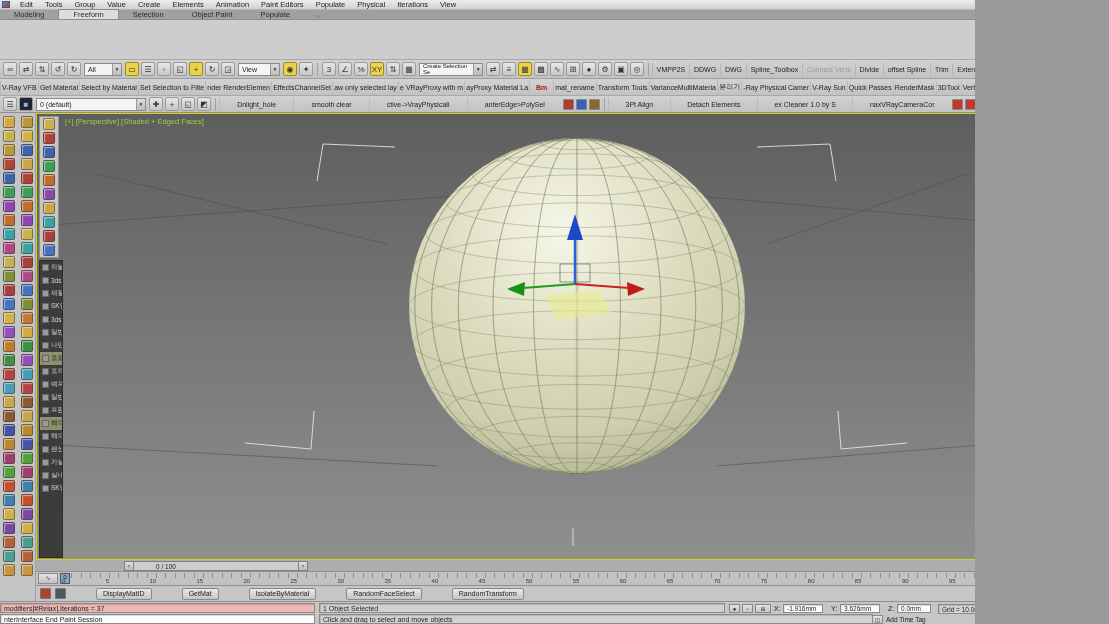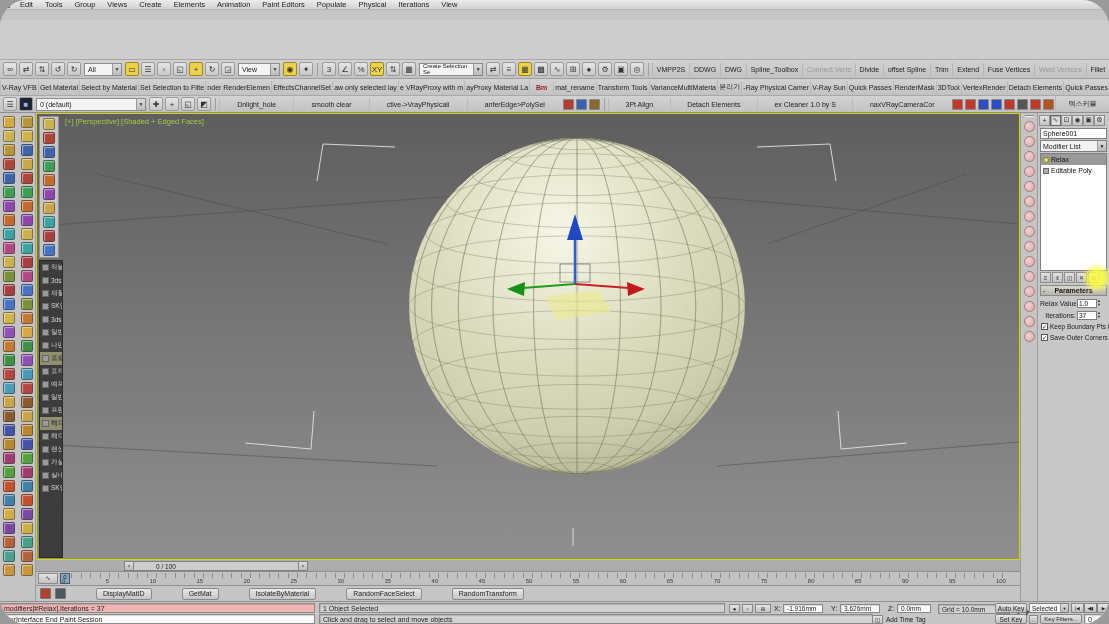--- a/index.html
+++ b/index.html
@@ -1,18 +1,18 @@
 <!DOCTYPE html>
 <html><head>
 <meta charset="utf-8">
 <style>
   html,body{margin:0;padding:0;background:#9a9a9a;}
   *{box-sizing:border-box;}
-  .screen{position:relative;width:1109px;height:624px;overflow:hidden;background:#c6c6c6;
-    font-family:"Liberation Sans",sans-serif;color:#1a1a1a;border-radius:27px;-webkit-font-smoothing:none;}
+  .screen{position:relative;width:975px;height:624px;overflow:hidden;background:#c6c6c6;
+    font-family:"Liberation Sans",sans-serif;color:#1a1a1a;-webkit-font-smoothing:none;}
   .abs{position:absolute;}
 
   
   .menubar{left:0;top:0;width:1109px;height:10px;background:linear-gradient(#ececec,#d2d2d2);
     display:flex;align-items:center;font-size:7.5px;border-bottom:1px solid #b4b4b4;}
   .winicon{width:8px;height:7px;margin:0 4px 0 2px;background:linear-gradient(135deg,#4a7fd4 0 50%,#b24a3a 50% 100%);border:1px solid #555;}
   .menubar .mi{padding:0 6px;white-space:nowrap;color:#222;}
 
   
   .tabrow{left:0;top:10px;width:1109px;height:10px;background:#a0a0a0;display:flex;align-items:flex-end;font-size:7.5px;border-bottom:1px solid #8d8d8d;}
@@ -154,32 +154,43 @@
 
 <div class="screen">
 
   <div class="abs menubar">
     <span class="winicon"></span>
     <span style="display:flex;">
 
     <span class="mi">Edit</span>
         <span class="mi">Tools</span>
         <span class="mi">Group</span>
-        <span class="mi">Views</span>
+        <span class="mi">Value</span>
         <span class="mi">Create</span>
         <span class="mi">Elements</span>
         <span class="mi">Animation</span>
         <span class="mi">Paint Editors</span>
         <span class="mi">Populate</span>
         <span class="mi">Physical</span>
         <span class="mi">Iterations</span>
         <span class="mi">View</span>
       </span>
   </div>
 
+  <div class="abs tabrow">
+    <span style="display:flex;align-items:flex-end;height:10px;">
+
+    <span class="tab">Modeling</span>
+        <span class="tab active">Freeform</span>
+        <span class="tab">Selection</span>
+        <span class="tab">Object Paint</span>
+        <span class="tab">Populate</span>
+      </span>
+    <span class="tab-overflow">⋯</span>
+  </div>
 
   <div class="abs ribbonspace"></div>
 
   <div class="abs tbar toolbar1">
     <span style="display:flex;">
 
     <span class="tbico">∞</span>
         <span class="tbico">⇄</span>
         <span class="tbico">⇅</span>
         <span class="tbico">↺</span>

